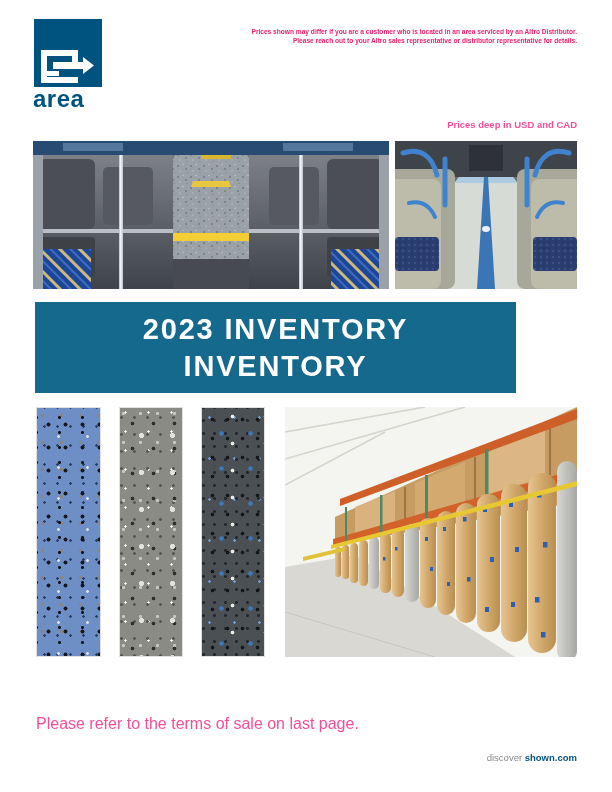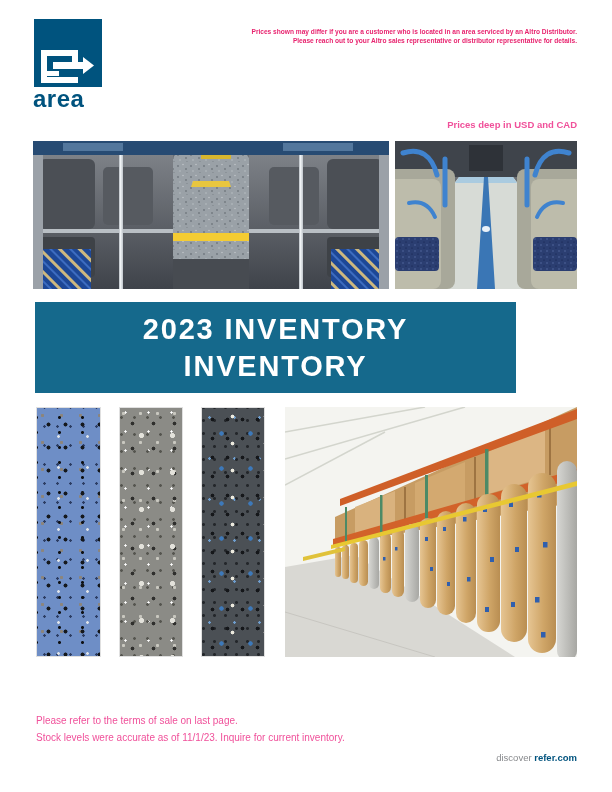--- a/index.html
+++ b/index.html
@@ -58,21 +58,21 @@
       radial-gradient(circle,#15171a 1.6px,transparent 2.2px),
       radial-gradient(circle,#23262a 1.2px,transparent 1.7px),
       radial-gradient(circle,#6f9fd0 1px,transparent 1.5px);
     background-size:29px 35px,33px 27px,15px 19px,11px 13px,25px 41px;
     background-position:5px 8px,14px 22px,3px 2px,7px 6px,20px 30px;}
   .warehouse{left:285px;top:407px;width:292px;height:250px;}
 
   
   .paragraph{left:36px;top:671px;width:550px;font-size:10.5px;line-height:15.5px;
     letter-spacing:-.15px;color:var(--body-gray,#58595b);}
-  .note{left:36px;font-size:10px;color:var(--accent-pink-light,#f0509a);}
+  .note{left:36px;font-size:16px;color:var(--accent-pink-light,#f0509a);}
   .note-terms{top:715px;}
   .note-stock{top:732px;}
 
   
   .footer{right:35px;top:752px;font-size:9.5px;text-align:right;}
   .footer .discover{color:var(--footer-gray,#87898c);margin-top:36px;}
   .footer .site{color:var(--brand-blue,#00537e);font-weight:700;}
 </style>
 </head>
 <body>
@@ -265,17 +265,16 @@
         <rect x="110" y="140" width="2.5" height="3.5"></rect>
           <rect x="98" y="150" width="2.5" height="3.5"></rect>
       </g>
 
       <polygon points="46,138 292,74 292,79 46,142" fill="#e8c832"></polygon>
       <polygon points="18,150 60,140 60,144 18,154" fill="#e0c23a"></polygon>
     </svg>
   </figure>
 
   <div class="abs note note-terms">Please refer to the terms of sale on last page.</div>
-  <div class="abs note note-stock">Stock levels were accurate as of 11/1/23. Inquire for current inventory.</div>
-
-  <div class="abs footer"><span class="discover">discover</span> <span class="site">refer.com</span></div>
+
+  <div class="abs footer"><span class="discover">discover</span> <span class="site">shown.com</span></div>
 
 </div>
 
 </body></html>

